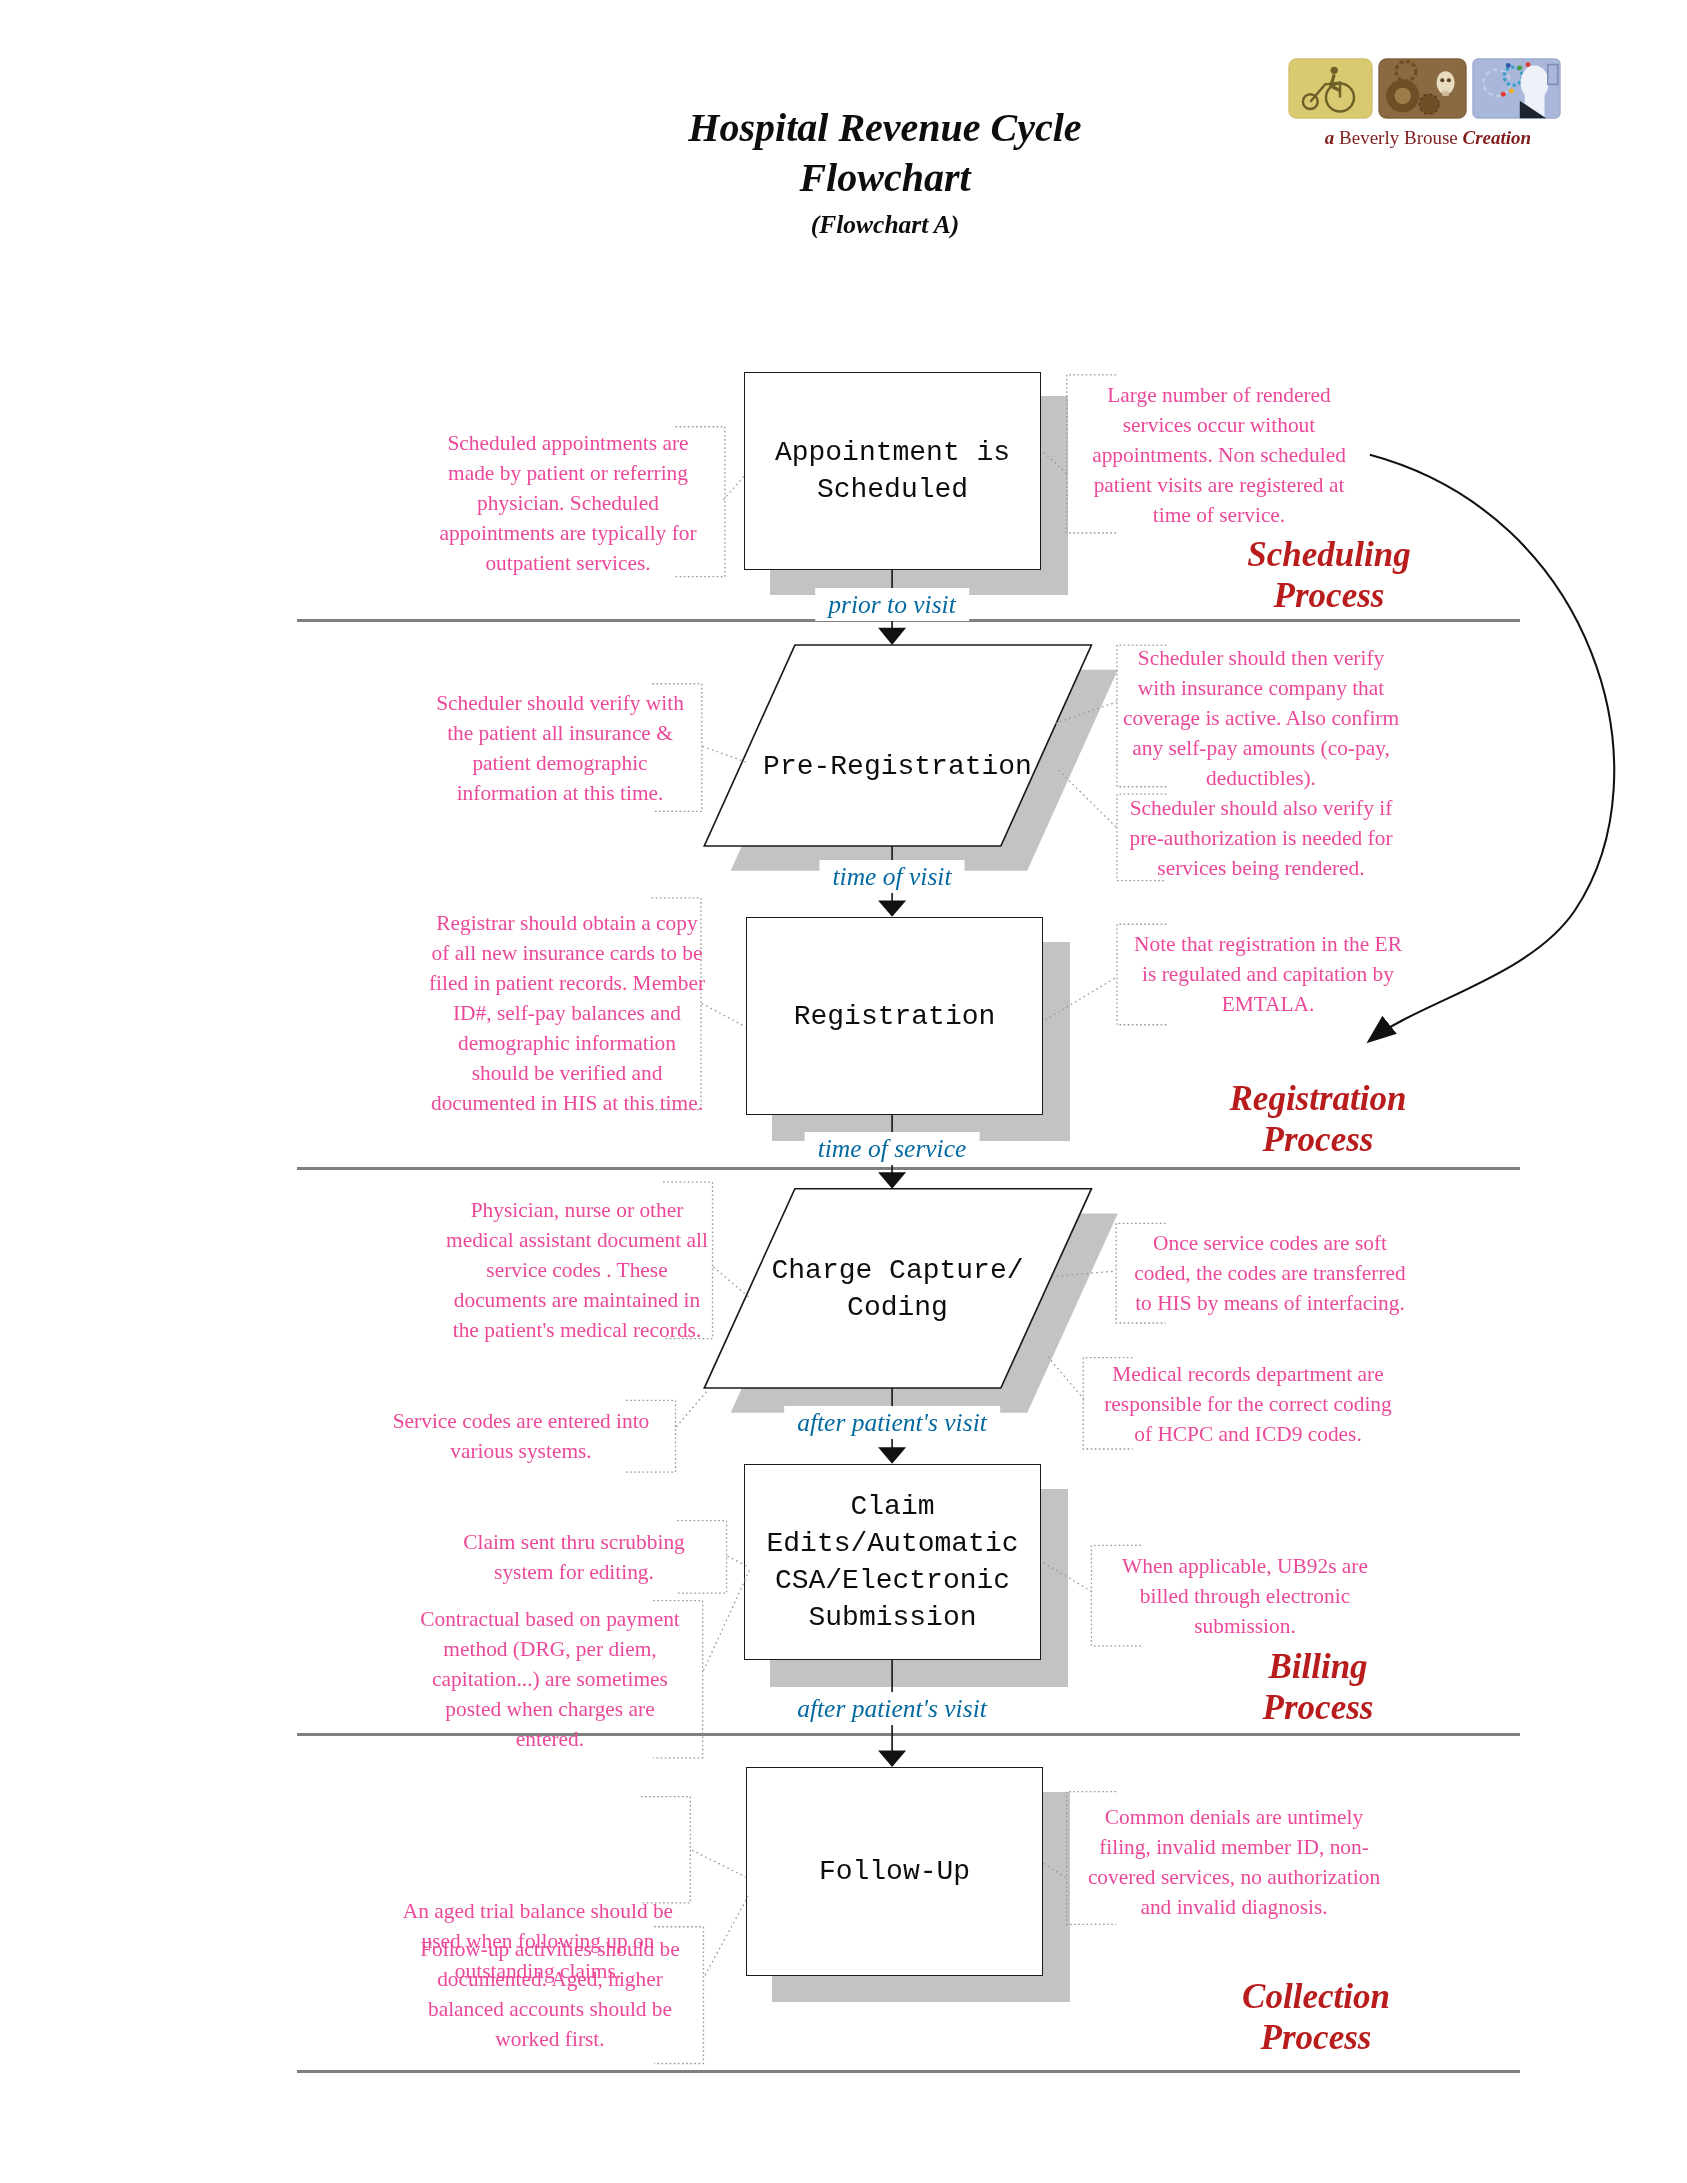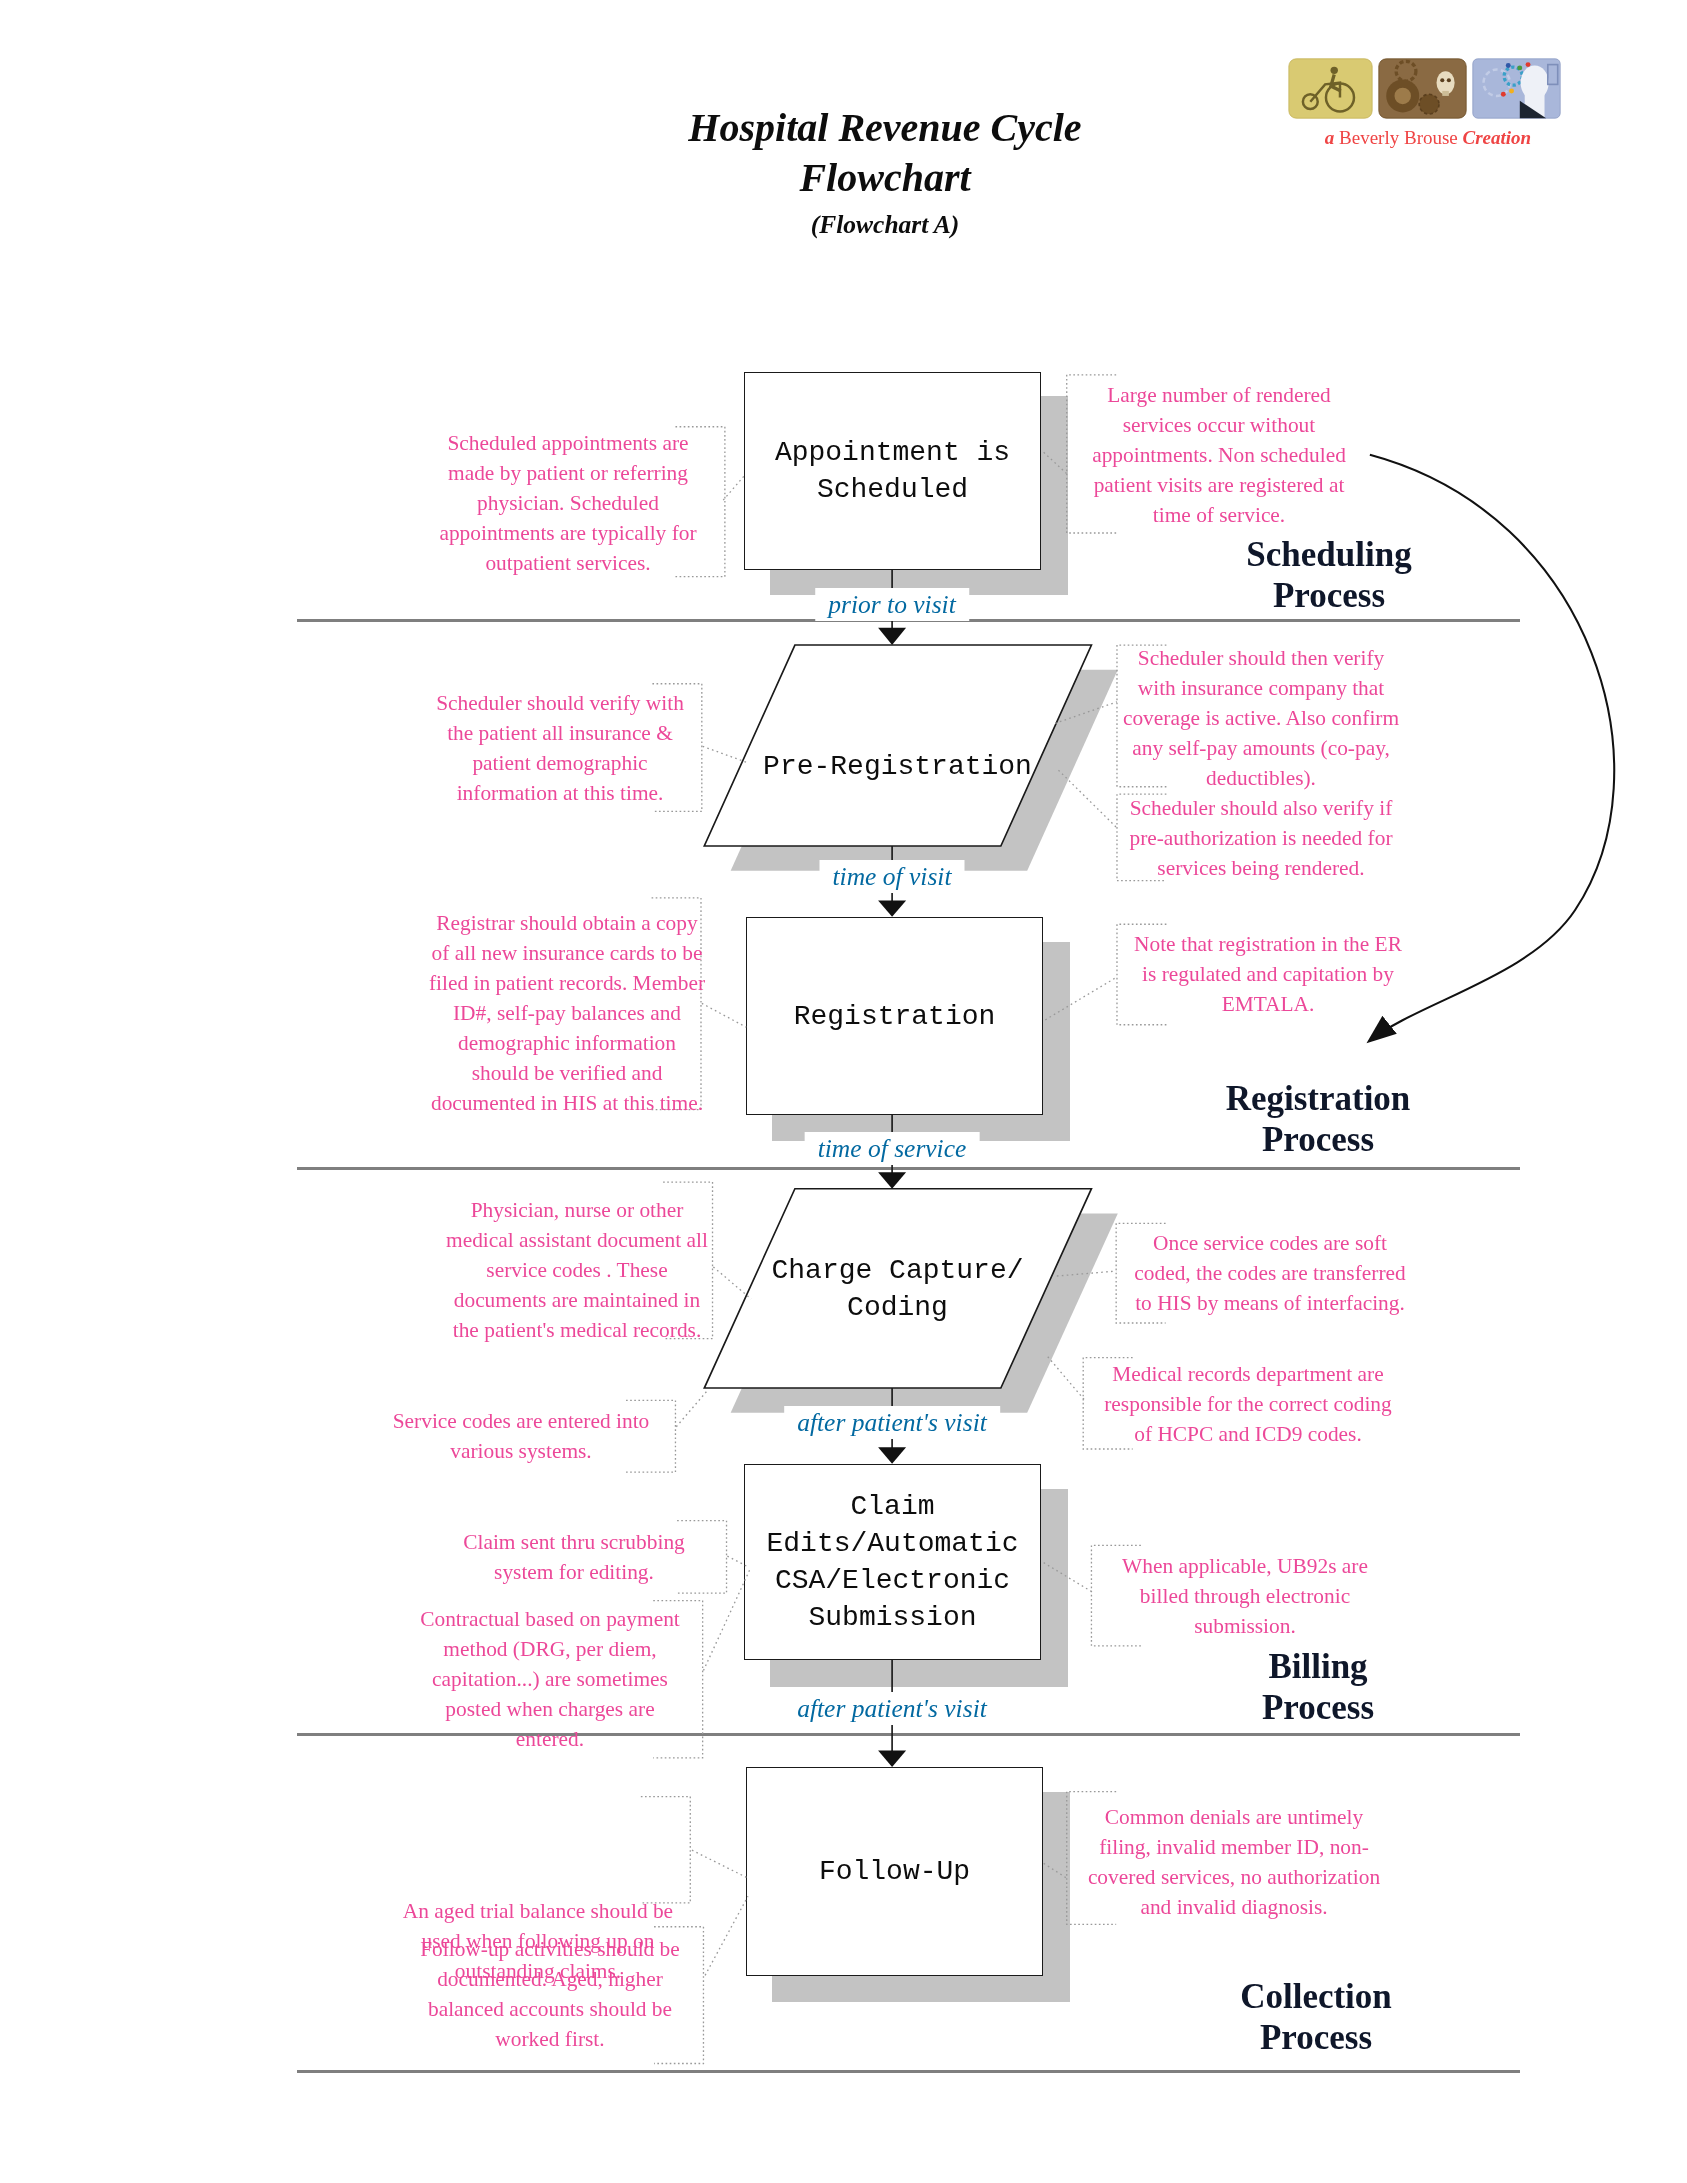--- a/index.html
+++ b/index.html
@@ -9,36 +9,36 @@
     overflow:hidden;
   }
   
   .title-line{position:absolute;left:473px;width:824px;text-align:center;
     font-weight:bold;font-style:italic;color:#0d0d0d;}
   .title-main{font-size:40px;line-height:46px;}
   .title-sub{font-size:25.5px;line-height:31px;}
   .logo-strip{position:absolute;left:1288px;top:58px;width:280px;height:91px;}
   .logo-tiles{display:flex;gap:5px;}
   .logo-caption{position:absolute;left:0;top:69px;width:280px;text-align:center;
-    font-size:19px;color:#ef4444;font-family:"Liberation Serif",serif;}
+    font-size:19px;color:#7f1d1d;font-family:"Liberation Serif",serif;}
   .logo-caption b i, .logo-caption .bi{font-weight:bold;font-style:italic;}
   
   .divider{position:absolute;left:297px;width:1223px;height:2.5px;background:#7f7f7f;z-index:2;}
   
   .shadow{position:absolute;background:#c3c3c3;z-index:1;}
   .fbox{position:absolute;background:#ffffff;border:1.6px solid #1a1a1a;z-index:3;
     display:flex;align-items:center;justify-content:center;}
   .ntext{font-size:28px;line-height:37px;text-align:center;white-space:pre-line;color:#0d0d0d;font-family:Liberation Mono, monospace;}
   .ptext{position:absolute;z-index:5;display:flex;align-items:center;justify-content:center;
     pointer-events:none;}
   
   .clabel{position:absolute;transform:translateX(-50%);left:892px;background:#ffffff;
     padding:0.8px 13px;font-size:25.5px;line-height:31px;white-space:nowrap;z-index:5;color:#0369a1;font-style:italic;}
   .seclabel{position:absolute;width:264px;text-align:center;font-size:35px;line-height:41px;
-    font-weight:bold;white-space:pre-line;z-index:5;color:#0f172a;}
+    font-weight:bold;font-style:italic;white-space:pre-line;z-index:5;color:#b91c1c;}
   .anno{position:absolute;font-size:21.4px;line-height:30px;text-align:center;
     white-space:pre-line;z-index:6;color:#ec4899;}
   svg.overlay{position:absolute;left:0;top:0;z-index:4;}
 </style>
 </head>
 <body>
 
 <div class="title-line title-main" style="top:105px">Hospital Revenue Cycle</div>
 <div class="title-line title-main" style="top:155px">Flowchart</div>
 <div class="title-line title-sub" style="top:209px">(Flowchart A)</div>

